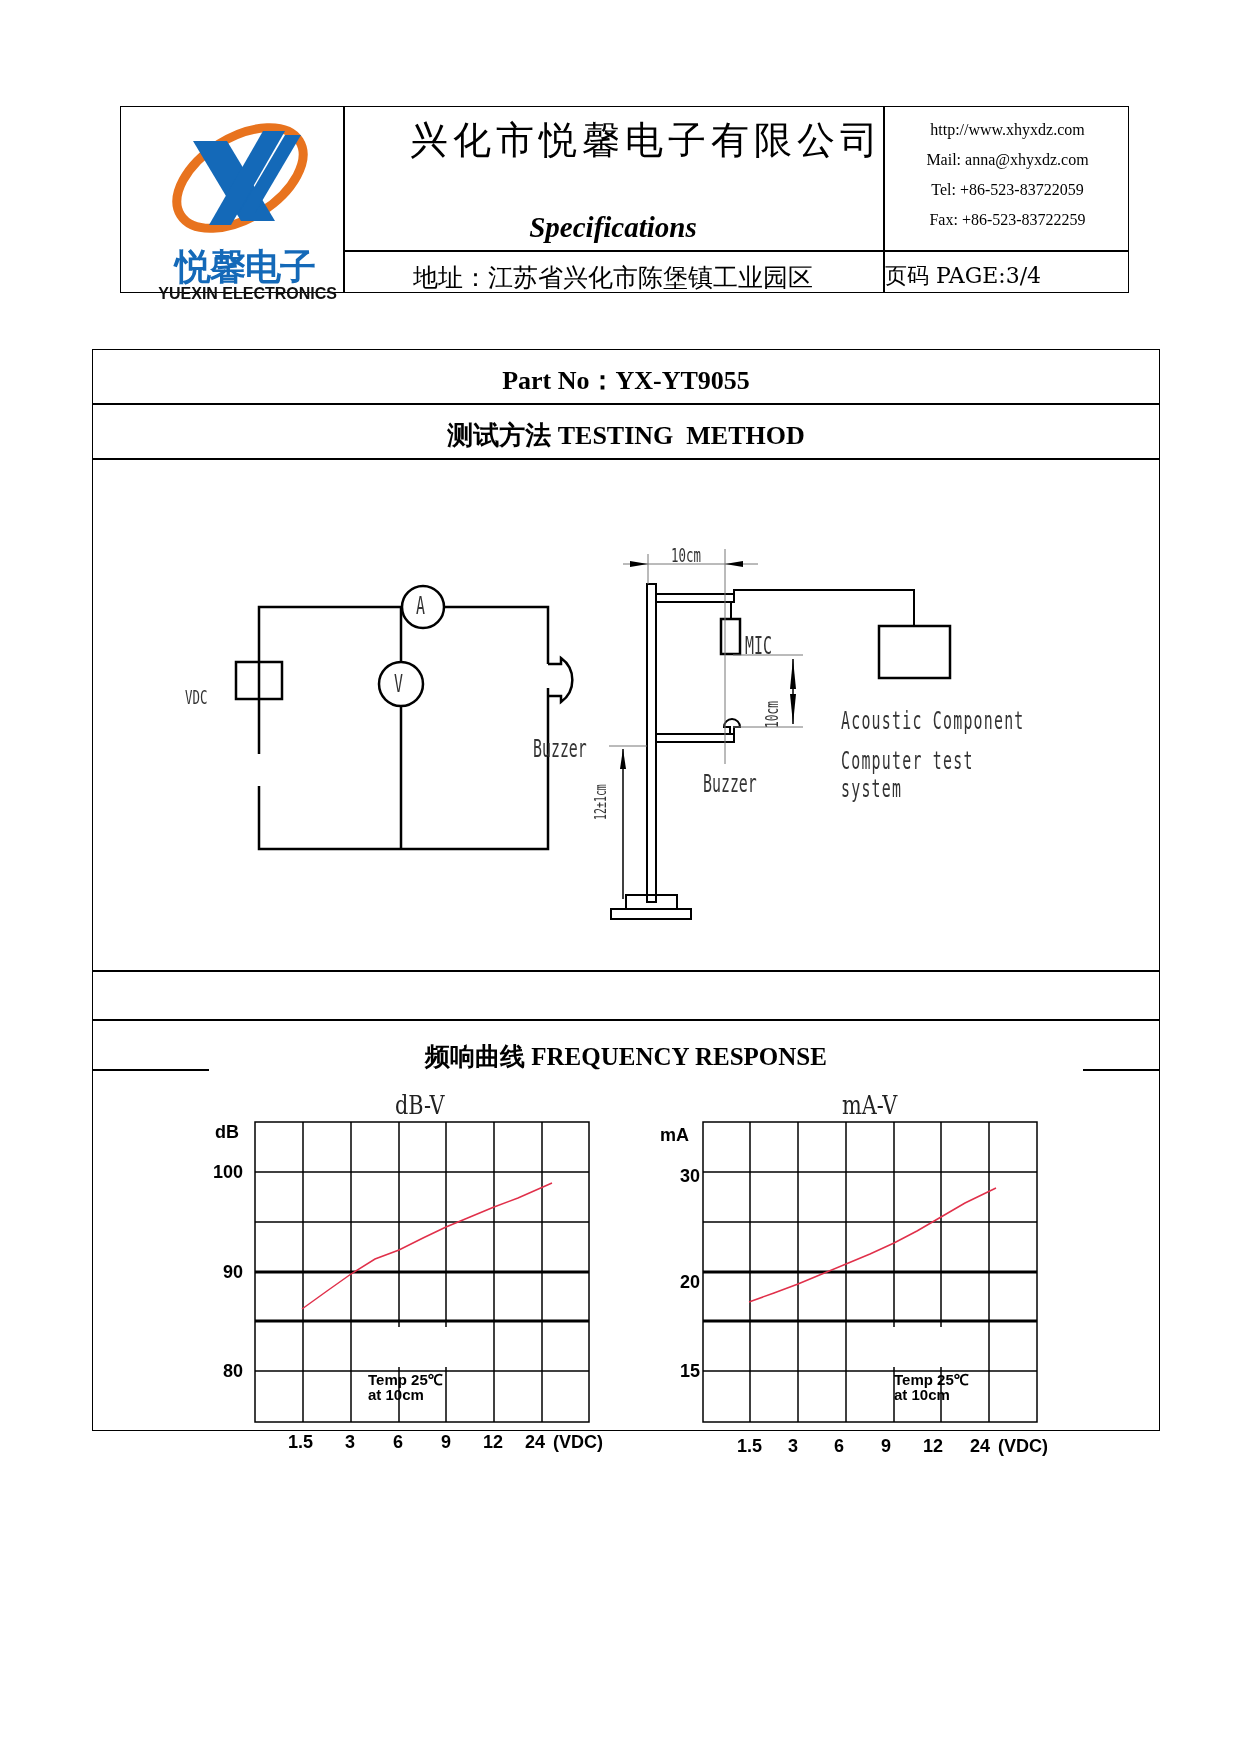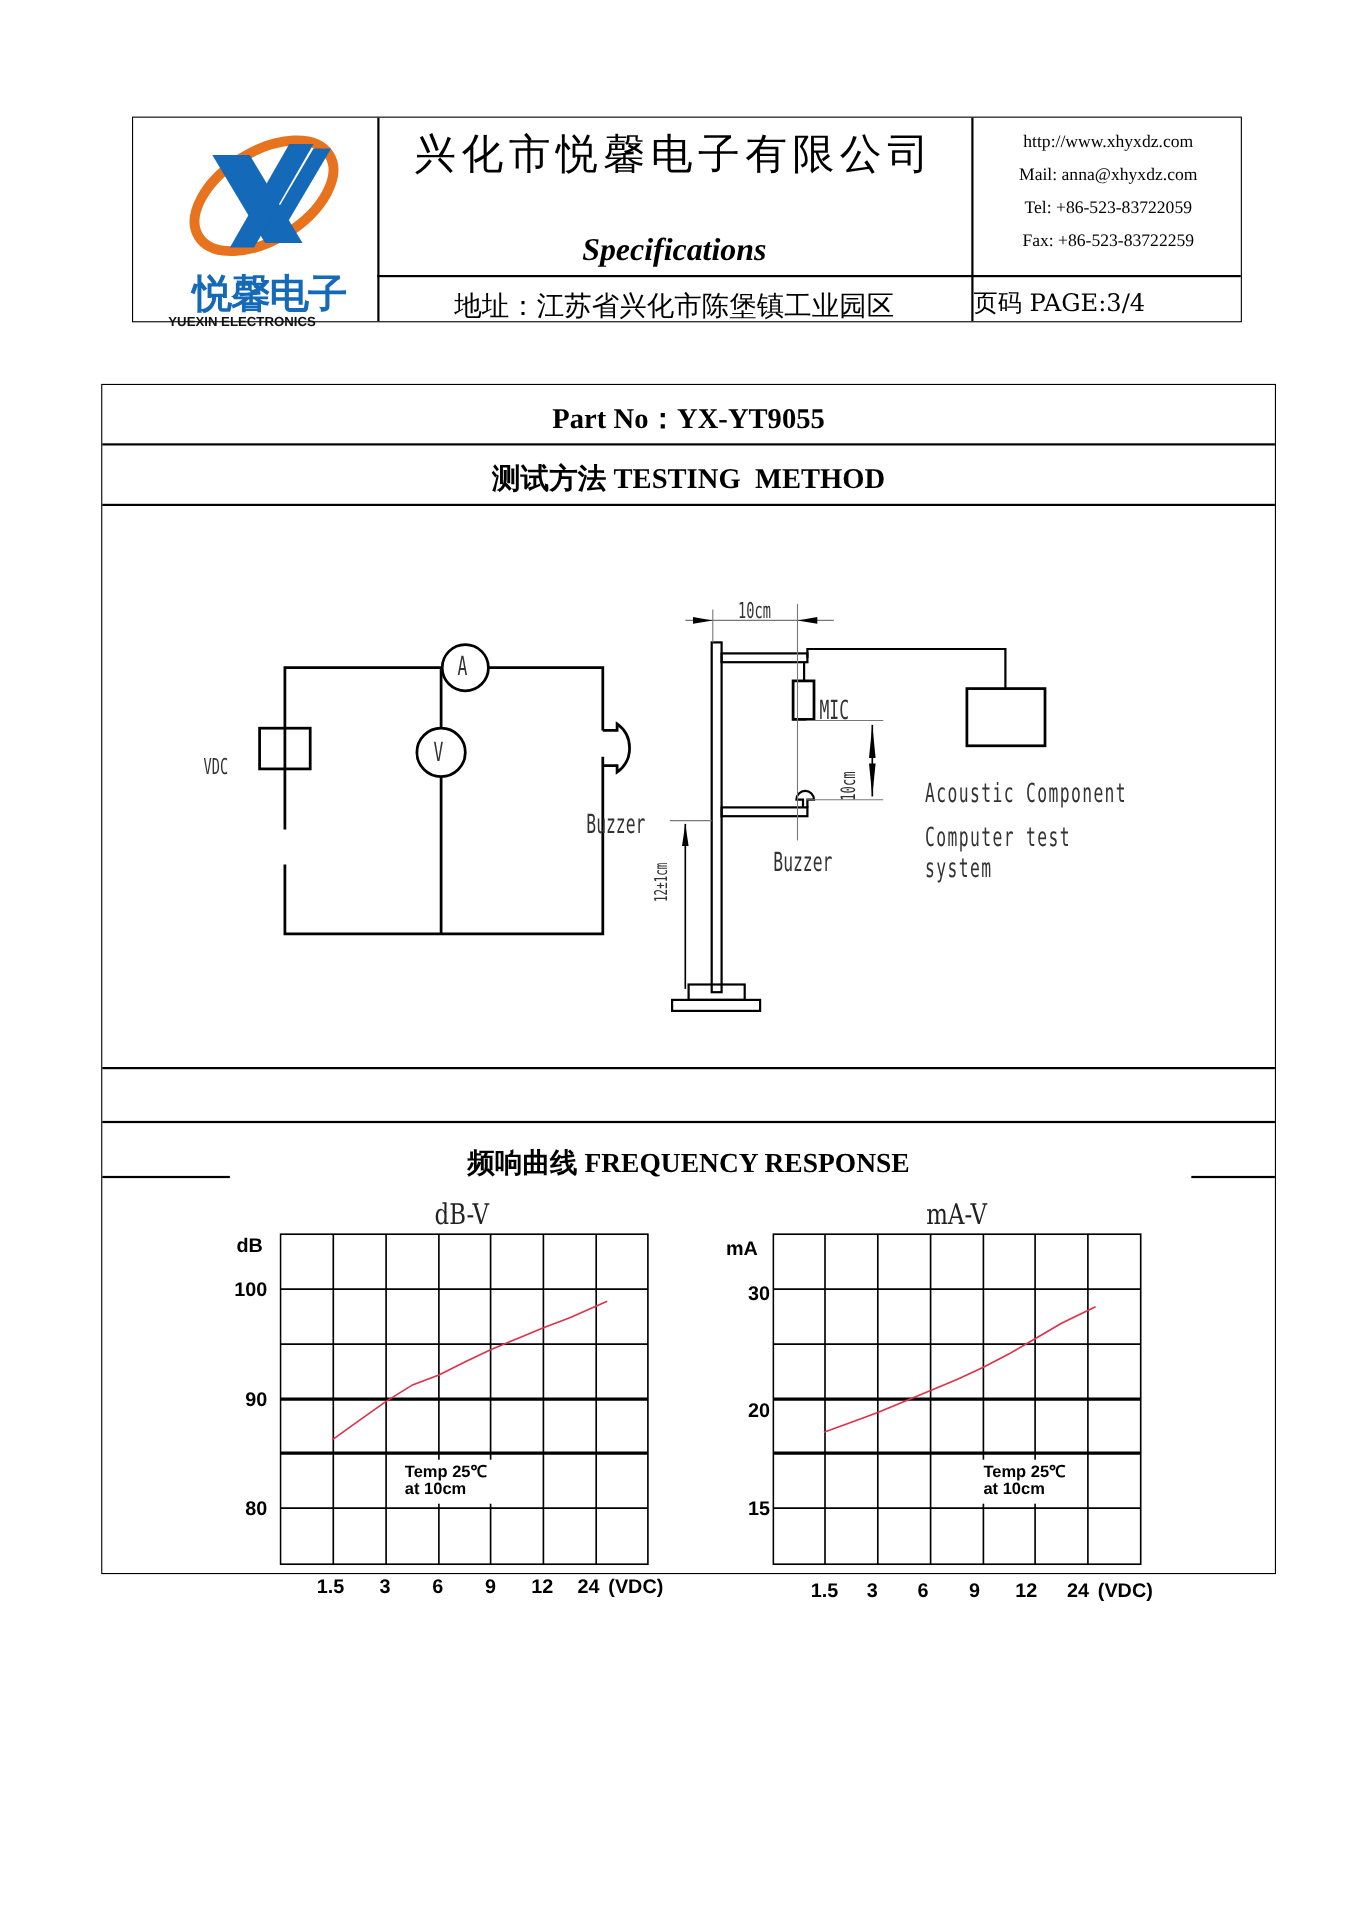--- a/index.html
+++ b/index.html
@@ -6,54 +6,54 @@
   body { width:1240px; height:1754px; position:relative; overflow:hidden;
          font-family:"DejaVu Serif", serif; color:#000; }
   .abs { position:absolute; }
   .line { position:absolute; background:#000; }
 
   
   .hdr { position:absolute; left:120px; top:106px; width:1009px; height:187px;
          border:1.5px solid #000; box-sizing:border-box; }
   .hdr .vdiv { position:absolute; top:0; bottom:0; width:1.5px; background:#000; }
   .hdr .hdiv { position:absolute; height:1.5px; background:#000; }
-  .company { position:absolute; left:222px; width:540px; top:8px; text-align:center;
+  .company { position:absolute; left:222px; width:540px; top:8px; text-align:right;
              font-family:"DejaVu Serif", serif; font-size:38px; letter-spacing:5px; }
   .approval { position:absolute; left:222px; width:540px; top:70px; text-align:center;
               font-family:"DejaVu Sans", sans-serif; font-weight:bold; font-size:22px; letter-spacing:18px; }
   .spec { position:absolute; left:222px; width:540px; top:104px; text-align:center;
           font-family:"Liberation Serif", serif; font-style:italic; font-weight:bold; font-size:29px; }
   .contact { position:absolute; left:764px; width:245px; text-align:center;
              font-family:"Liberation Serif", serif; font-size:16px; }
   .addr { position:absolute; left:222px; width:540px; top:154px; text-align:center;
           font-family:"DejaVu Serif", serif; font-size:25px; }
   .page { position:absolute; left:764px; width:245px; top:154px; text-align:left;
           font-family:"DejaVu Serif", serif; font-size:22px; }
 
   
   .logo { position:absolute; left:14px; top:6px; width:200px; height:175px; }
   .logo-cn { position:absolute; left:20px; top:130px; width:180px; text-align:center;
              font-family:"DejaVu Sans", sans-serif; font-weight:bold; font-size:36px; color:#1469b8; letter-spacing:-1px; }
-  .logo-en { position:absolute; left:18px; top:172px; width:184px; text-align:left;
-             font-family:"Liberation Sans", sans-serif; font-weight:bold; font-size:12px; color:#111; }
+  .logo-en { position:absolute; left:18px; top:172px; width:184px; text-align:right;
+             font-family:"Liberation Sans", sans-serif; font-weight:bold; font-size:16px; color:#111; }
 
   
   .main { position:absolute; left:92px; top:349px; width:1068px; height:1082px;
           border:1.5px solid #000; box-sizing:border-box; }
   .row-title { position:absolute; left:0; right:0; text-align:center;
                font-family:"Liberation Serif", serif; font-weight:bold; font-size:26px; }
 
   .diagram-text { position:absolute; font-family:"DejaVu Sans Mono", monospace; color:#333;
                   transform:scaleX(0.62); transform-origin:left top; }
 
   .chart-title { position:absolute; font-family:"DejaVu Serif", serif; font-size:26px; color:#222;
                  transform:scaleX(0.8); transform-origin:left top; }
   .axis-lbl { position:absolute; font-family:"Liberation Sans", sans-serif; font-weight:bold; font-size:18px;margin-top:10px; }
   .tick { position:absolute; font-family:"Liberation Sans", sans-serif; font-weight:bold; font-size:18px; }
-  .note { position:absolute; font-family:"Liberation Sans", sans-serif; font-weight:bold; font-size:15px; line-height:15px; }
+  .note { position:absolute; font-family:"Liberation Sans", sans-serif; font-weight:bold; font-size:15px; line-height:15px;margin-top:41px; }
 </style>
 </head>
 <body>
 
 <div class="hdr">
   <div class="vdiv" style="left:222px"></div>
   <div class="vdiv" style="left:762px"></div>
   <div class="hdiv" style="left:222px; right:0; top:143px"></div>
 
   <div class="logo">

